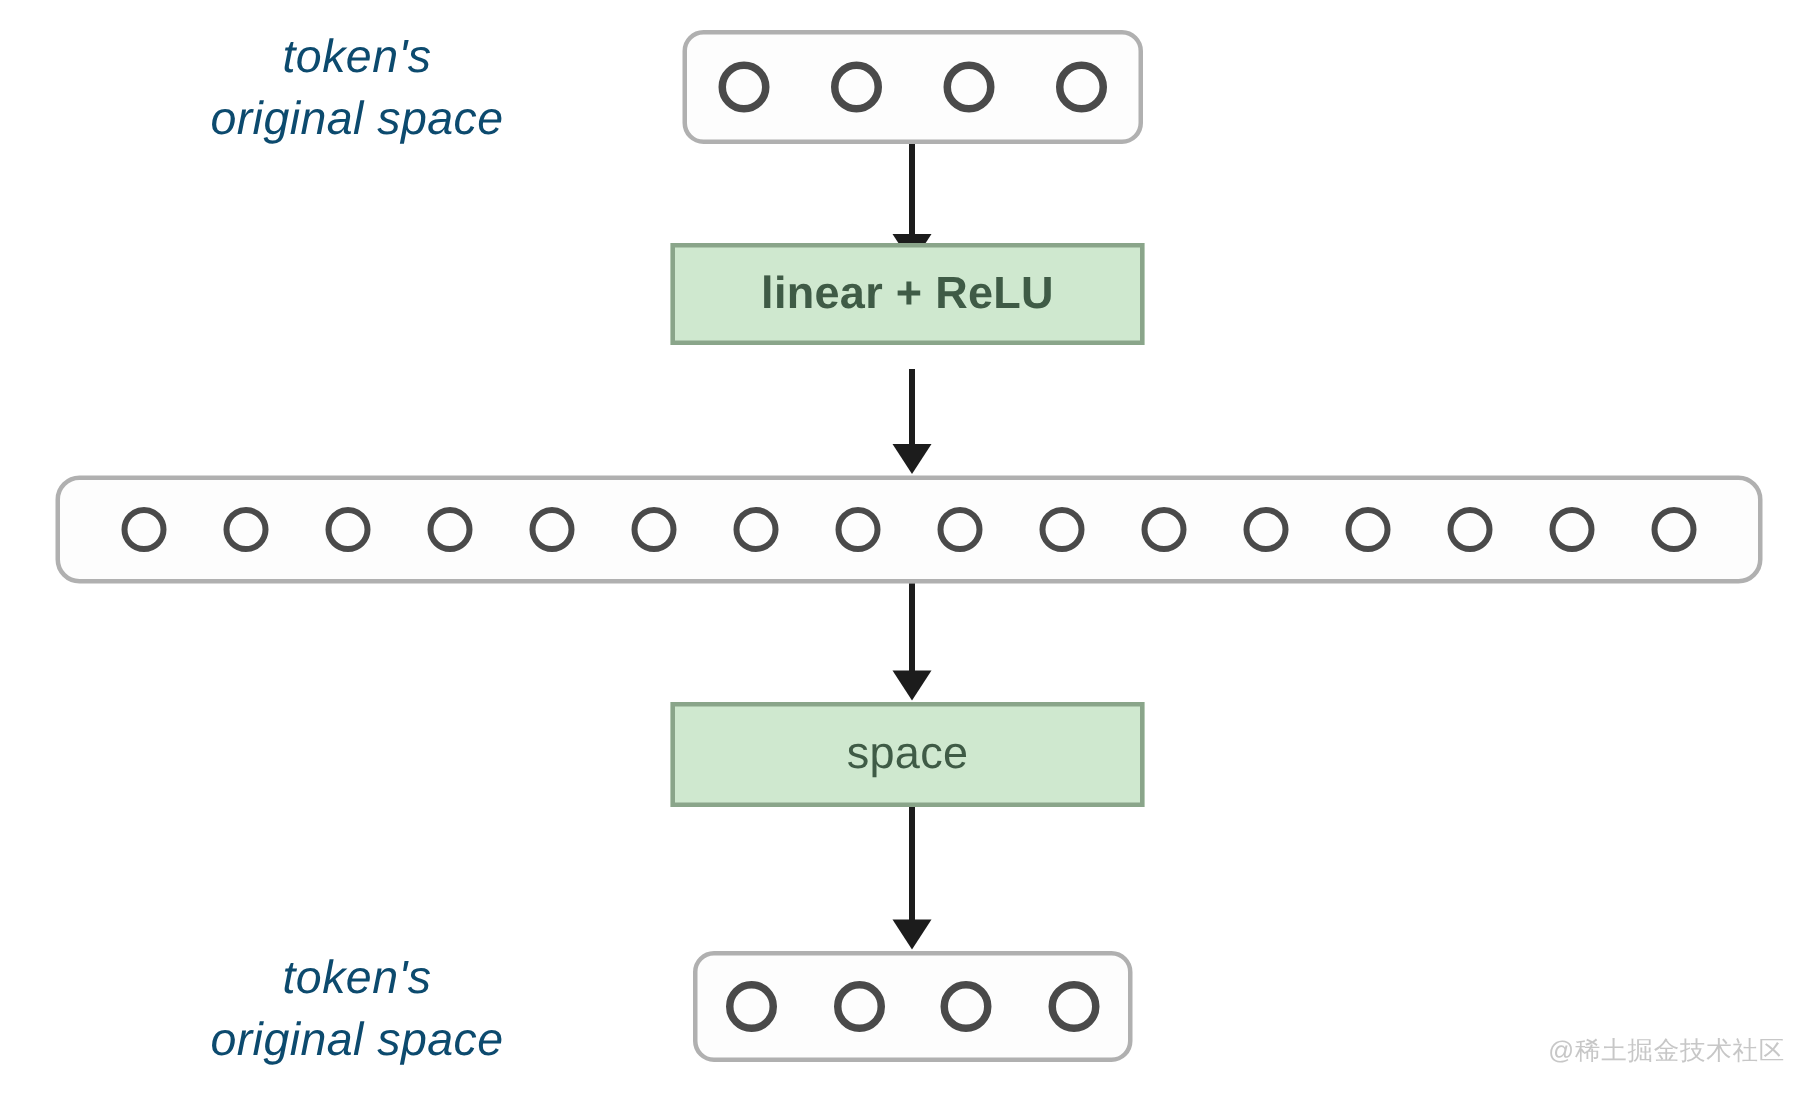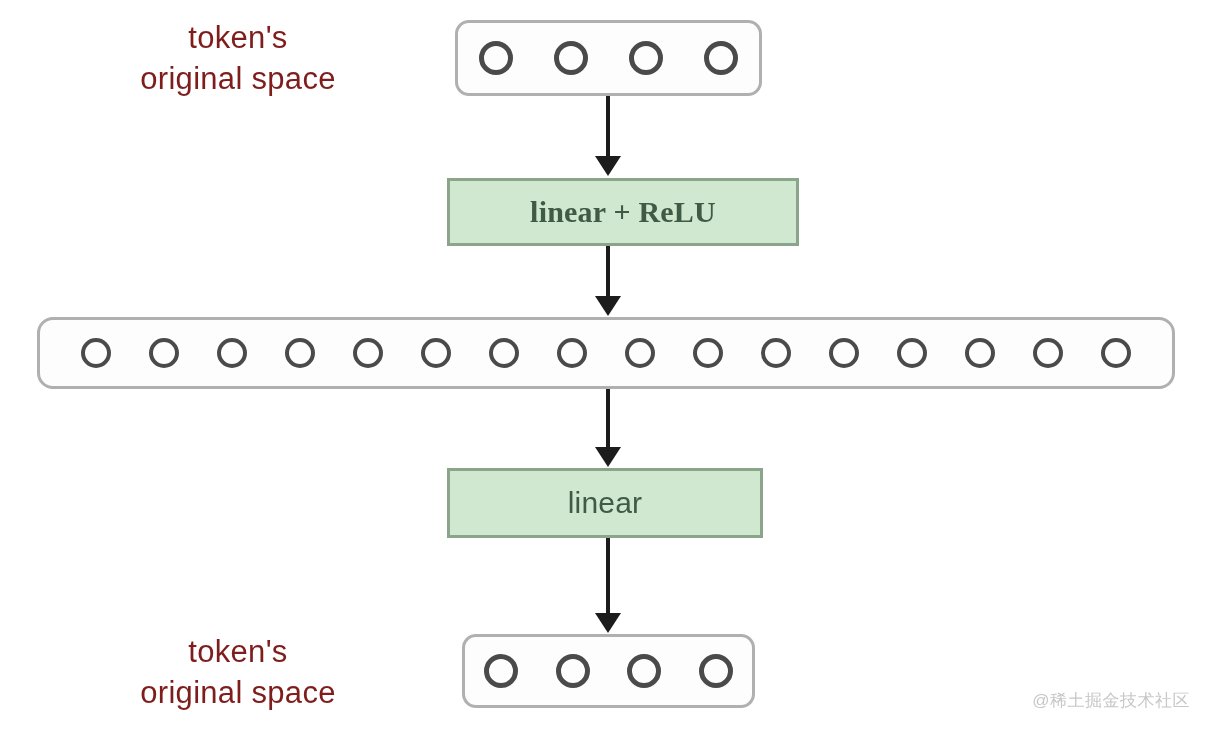--- a/index.html
+++ b/index.html
@@ -68,26 +68,27 @@
   .op-box.relu .op-label {
     font-weight: 700;
   }
   .op-box.relu {
     font-weight: 400;
   }
 
   
   .caption {
     position: absolute;
-    color: #7f1d1d;
+    color: #0c4a6e;
     font-size: 31px;
     line-height: 1.32;
     text-align: center;
     white-space: pre-line;
     letter-spacing: 0.3px;
+    font-style: italic;
   }
 
   
   .arrow {
     position: absolute;
   }
   .arrow .shaft {
     position: absolute;
     left: 50%;
     top: 0;
@@ -129,21 +130,21 @@
     <span class="node-circle"></span>
     <span class="node-circle"></span>
     <span class="node-circle"></span>
   </div>
 
   <div class="arrow" style="left:593px; top:96px; width:30px; height:80px;">
     <span class="shaft" style="height:62px;"></span>
     <span class="head"></span>
   </div>
 
-  <div class="op-box relu" style="left:447px; top:178px; width:352px; height:68px;font-family:Liberation Serif, serif;">
+  <div class="op-box relu" style="left:447px; top:162px; width:316px; height:68px;">
     <span class="op-label">linear + ReLU</span>
   </div>
 
   <div class="arrow" style="left:593px; top:246px; width:30px; height:70px;">
     <span class="shaft" style="height:52px;"></span>
     <span class="head"></span>
   </div>
 
   <div class="token-box wide" style="left:37px; top:317px; width:1138px; height:72px;">
     <span class="node-circle"></span>
@@ -163,21 +164,21 @@
     <span class="node-circle"></span>
     <span class="node-circle"></span>
   </div>
 
   <div class="arrow" style="left:593px; top:389px; width:30px; height:78px;">
     <span class="shaft" style="height:60px;"></span>
     <span class="head"></span>
   </div>
 
   <div class="op-box" style="left:447px; top:468px; width:316px; height:70px;">
-    <span class="op-label">linear</span>
+    <span class="op-label">space</span>
   </div>
 
   <div class="arrow" style="left:593px; top:538px; width:30px; height:95px;">
     <span class="shaft" style="height:77px;"></span>
     <span class="head"></span>
   </div>
 
   <div class="caption" style="left:88px; top:632px; width:300px;">token's
 original space</div>
 

